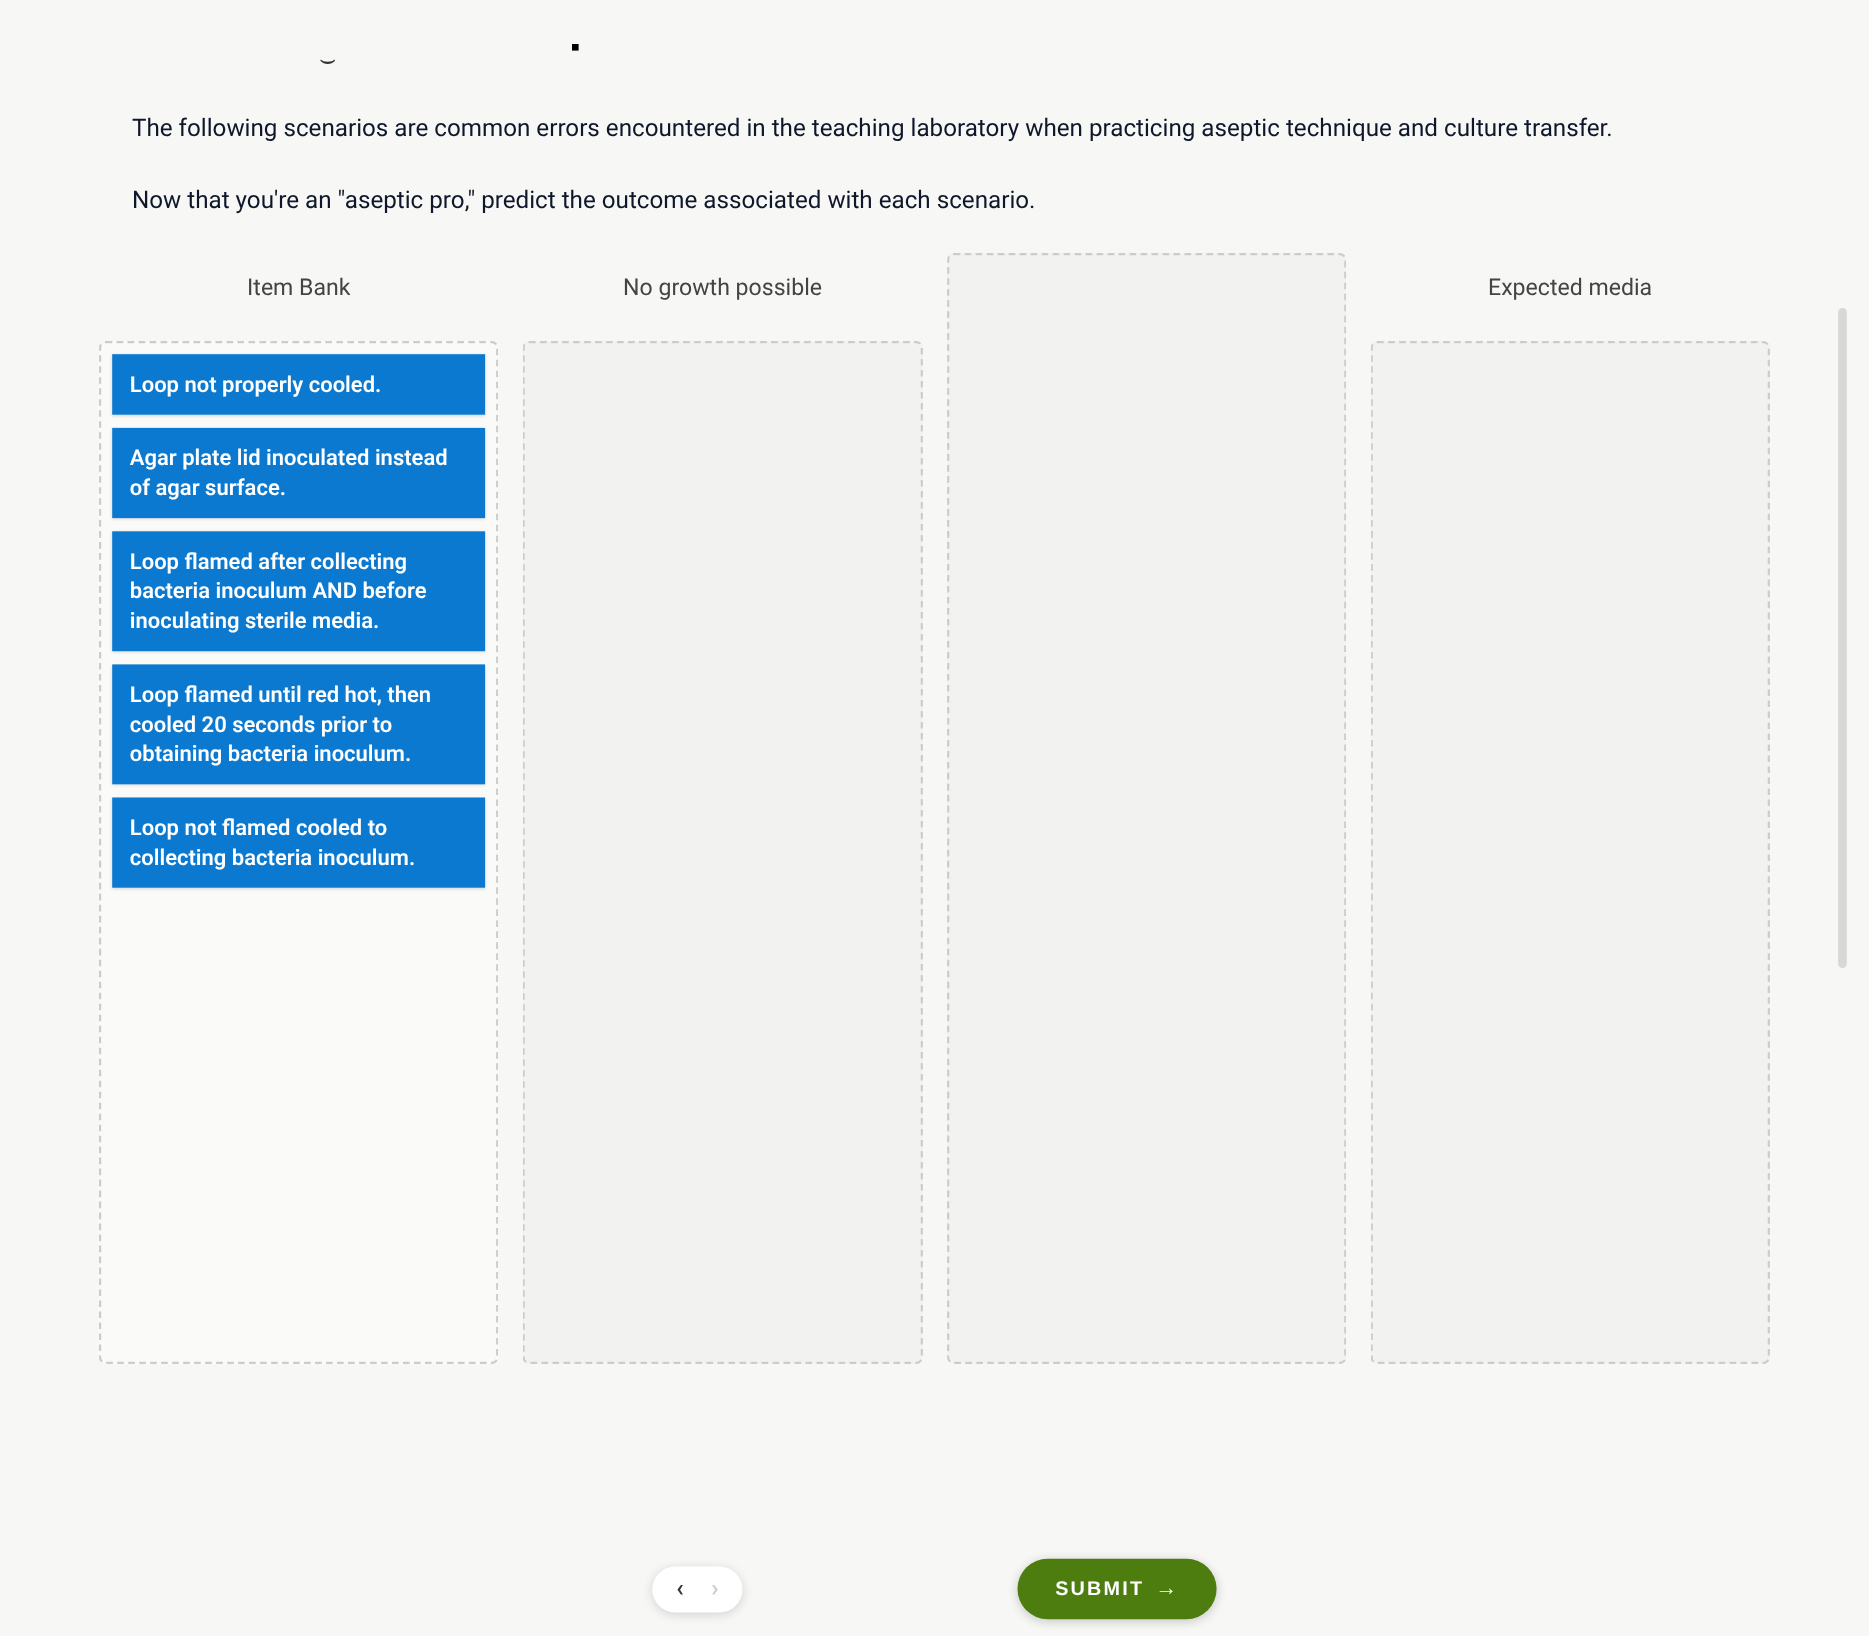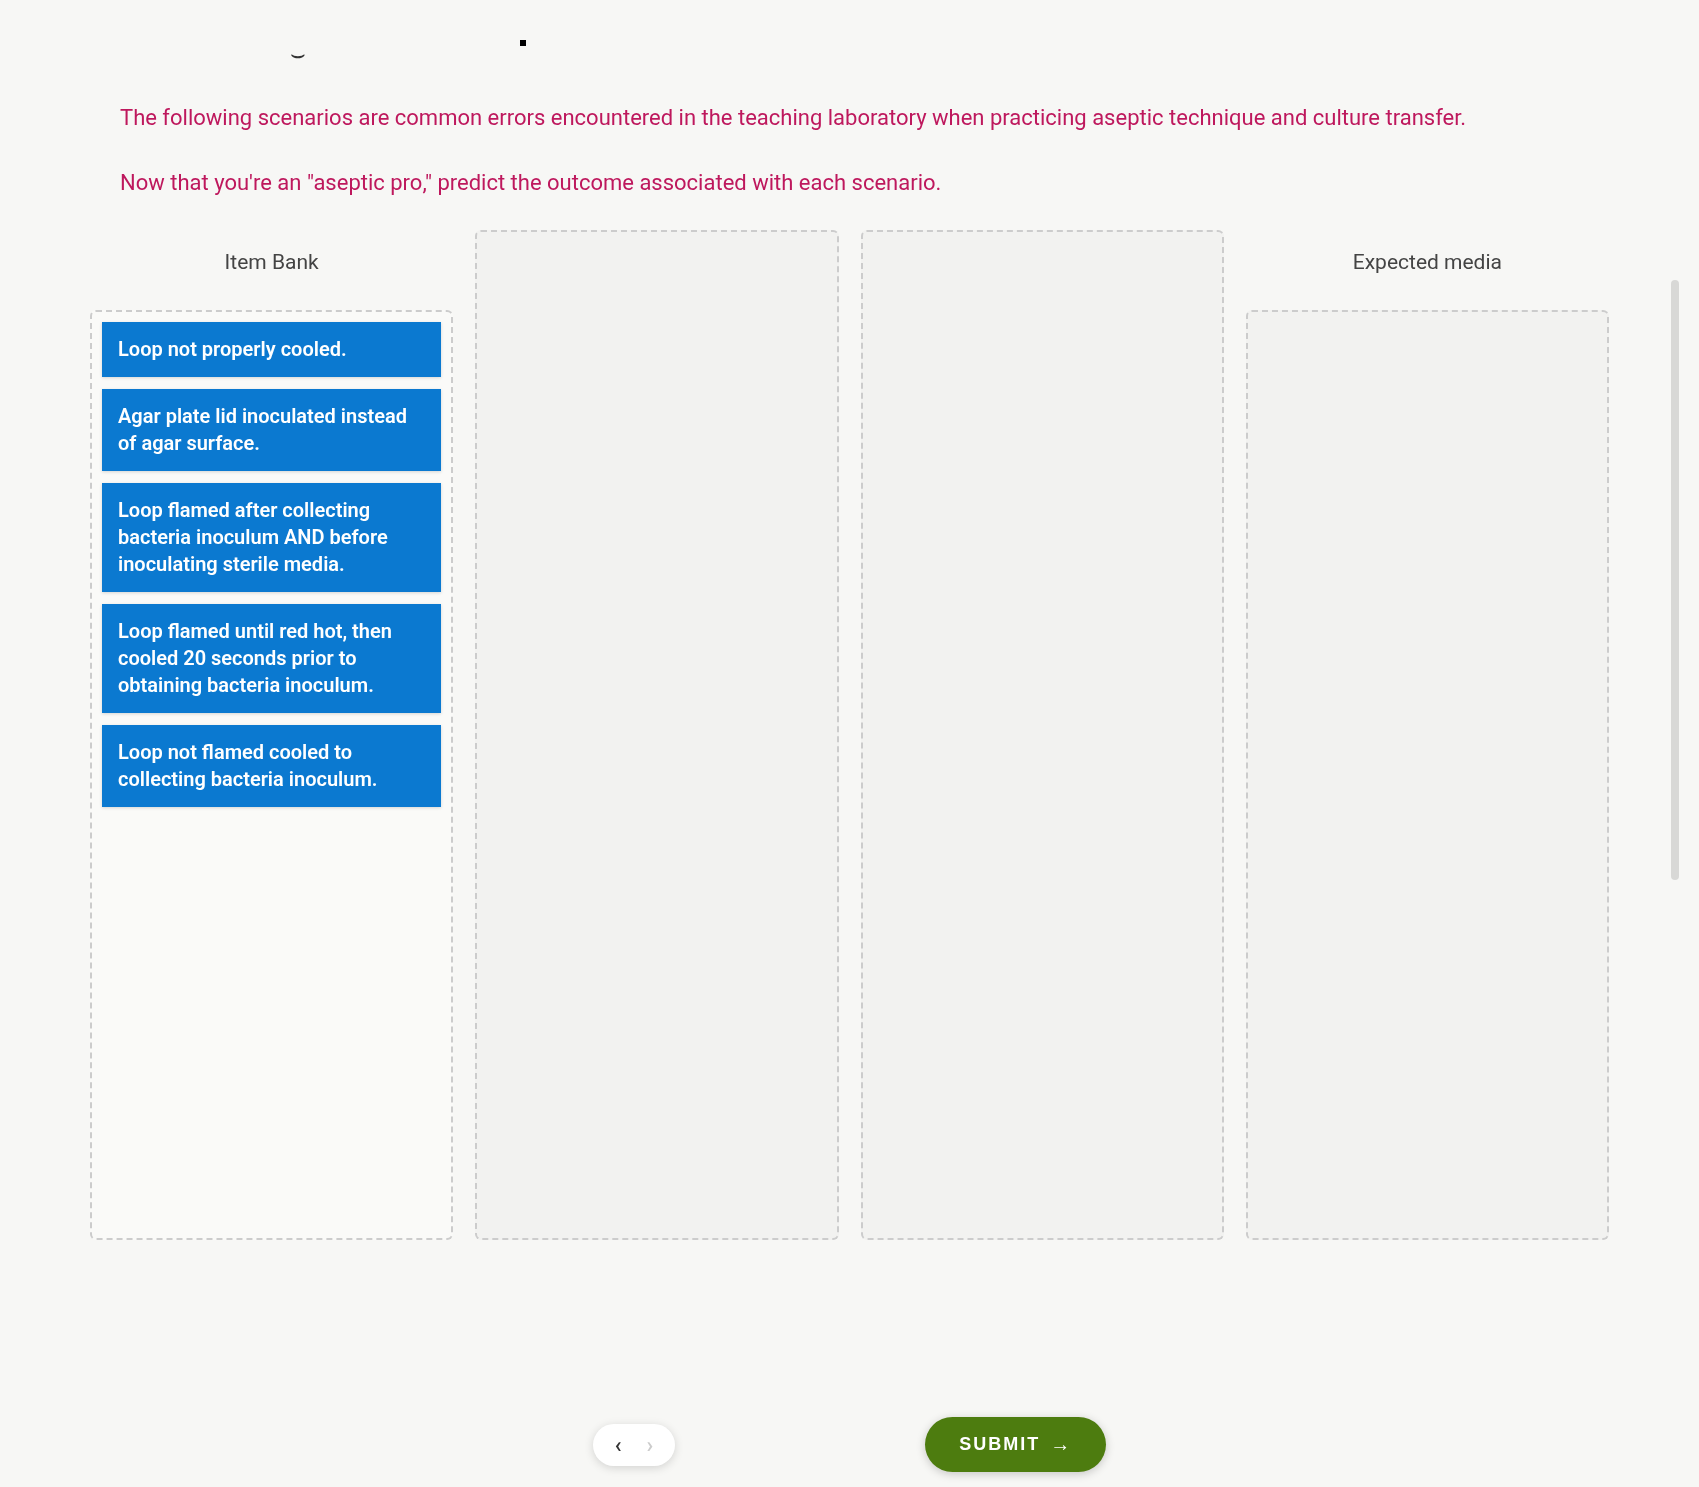--- a/index.html
+++ b/index.html
@@ -34,21 +34,21 @@
       position: absolute;
       left: 460px;
       top: 0;
       width: 6px;
       height: 6px;
       background: #000;
     }
     .intro-text {
       font-size: 22px;
       line-height: 1.6;
-      color: #be185d;
+      color: #0f172a;
       margin-bottom: 30px;
       padding: 0 60px;
     }
     .instruction-text {
       font-size: 22px;
       font-style: italic;
       color: #444;
       margin-bottom: 35px;
       padding: 0 70px;
     }
@@ -181,20 +181,21 @@
       <div class="column-body item-bank-body">
         <div class="bank-item">Loop not properly cooled.</div>
         <div class="bank-item">Agar plate lid inoculated instead of agar surface.</div>
         <div class="bank-item">Loop flamed after collecting bacteria inoculum AND before inoculating sterile media.</div>
         <div class="bank-item">Loop flamed until red hot, then cooled 20 seconds prior to obtaining bacteria inoculum.</div>
         <div class="bank-item">Loop not flamed cooled to collecting bacteria inoculum.</div>
       </div>
     </div>
 
     <div class="column">
+      <div class="column-header">No growth possible</div>
       <div class="column-body dropzone-body"></div>
     </div>
 
     <div class="column">
       <div class="column-body dropzone-body"></div>
     </div>
 
     <div class="column">
       <div class="column-header">Expected media</div>
       <div class="column-body dropzone-body"></div>

